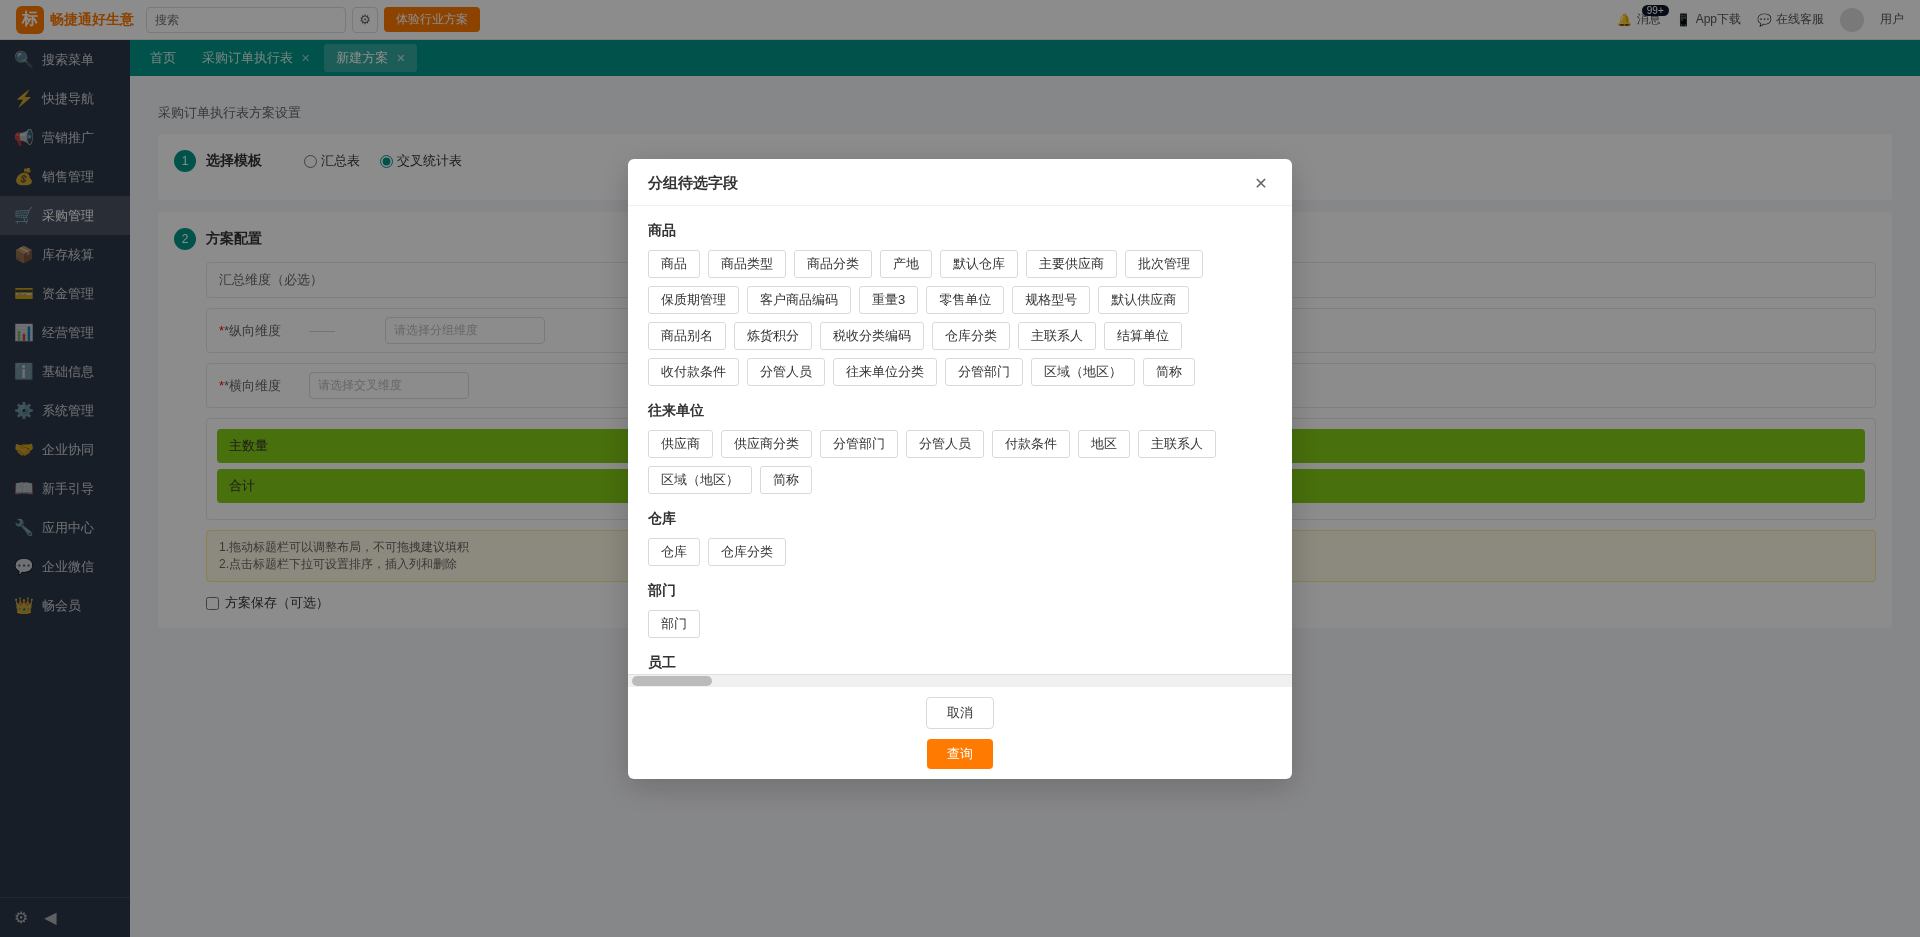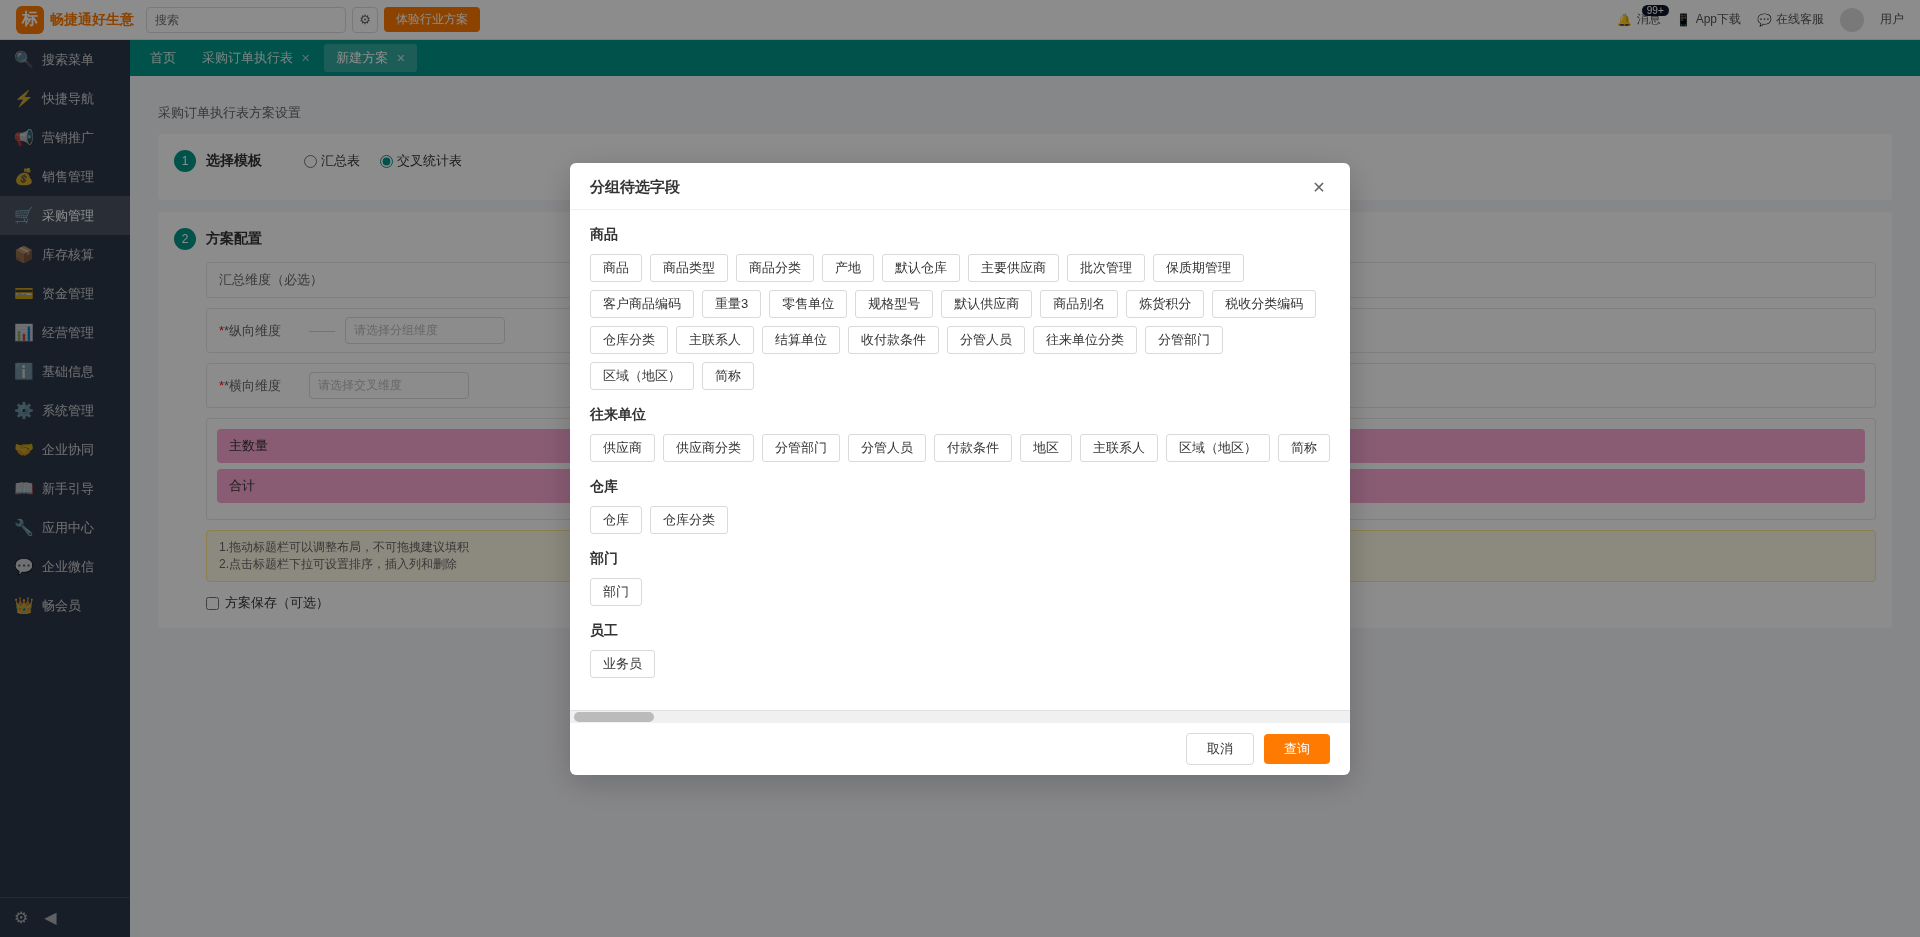--- a/index.html
+++ b/index.html
@@ -244,21 +244,21 @@
       z-index: 200;
       display: flex;
       align-items: center;
       justify-content: center;
     }
 
     
     .modal {
       background: #fff;
       border-radius: 6px;
-      width: 780px;
+      width: 664px;
       max-height: 620px;
       display: flex;
       flex-direction: column;
       position: relative;
       box-shadow: 0 8px 32px rgba(0,0,0,0.2);
     }
     .modal-header {
       display: flex;
       align-items: center;
       justify-content: space-between;
@@ -282,20 +282,21 @@
       overflow-y: auto;
       flex: 1;
     }
     .modal-footer {
       display: flex;
       align-items: center;
       justify-content: flex-end;
       padding: 10px 20px;
       border-top: 1px solid #f0f0f0;
       gap: 10px;
+      flex-direction: column;
     }
 
     
     .modal-hscroll {
       height: 12px;
       background: #f0f0f0;
       border-top: 1px solid #e0e0e0;
     }
 
     
@@ -350,21 +351,21 @@
       padding: 8px 12px;
       font-size: 12px;
       color: #666;
       margin-top: 10px;
     }
 
     .table-header-row {
       display: flex;
       align-items: center;
       gap: 8px;
-      background: #f9a8d4;
+      background: #84cc16;
       padding: 8px 12px;
       border-radius: 4px;
       margin-bottom: 6px;
     }
     .stat-section-label {
       font-size: 13px;
       font-weight: bold;
       color: #333;
       background: #f0f5ff;
       padding: 4px 10px;
@@ -513,21 +514,21 @@
 
     <div style="padding-left:32px;">
       <div class="form-row">
         <span class="form-label">汇总维度（必选）</span>
       </div>
       <div class="form-row">
         <span class="form-label">
           <span style="color:#f00;">*</span><span>*纵向维度</span>
         </span>
         <span class="form-dash">——</span>
-        <span class="form-select" style="color:#bbb;">请选择分组维度</span>
+        <span class="form-select" style="color:#bbb;margin-left:40px;">请选择分组维度</span>
       </div>
       <div class="form-row">
         <span class="form-label">
           <span style="color:#f00;">*</span><span>*横向维度</span>
         </span>
         <span class="form-select" style="color:#bbb;">请选择交叉维度</span>
       </div>
 
 
       <div style="border:1px solid #e8e8e8; border-radius:4px; padding:10px; margin-bottom:10px;">

